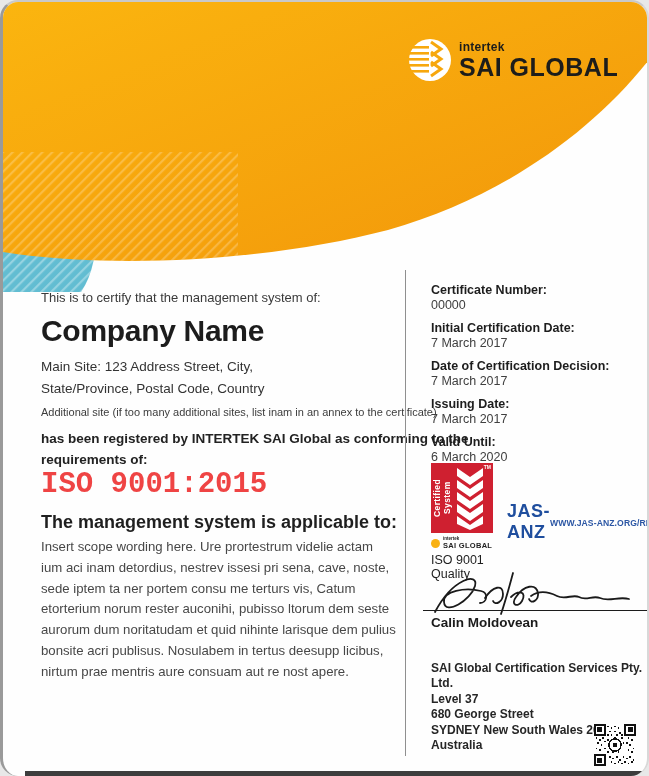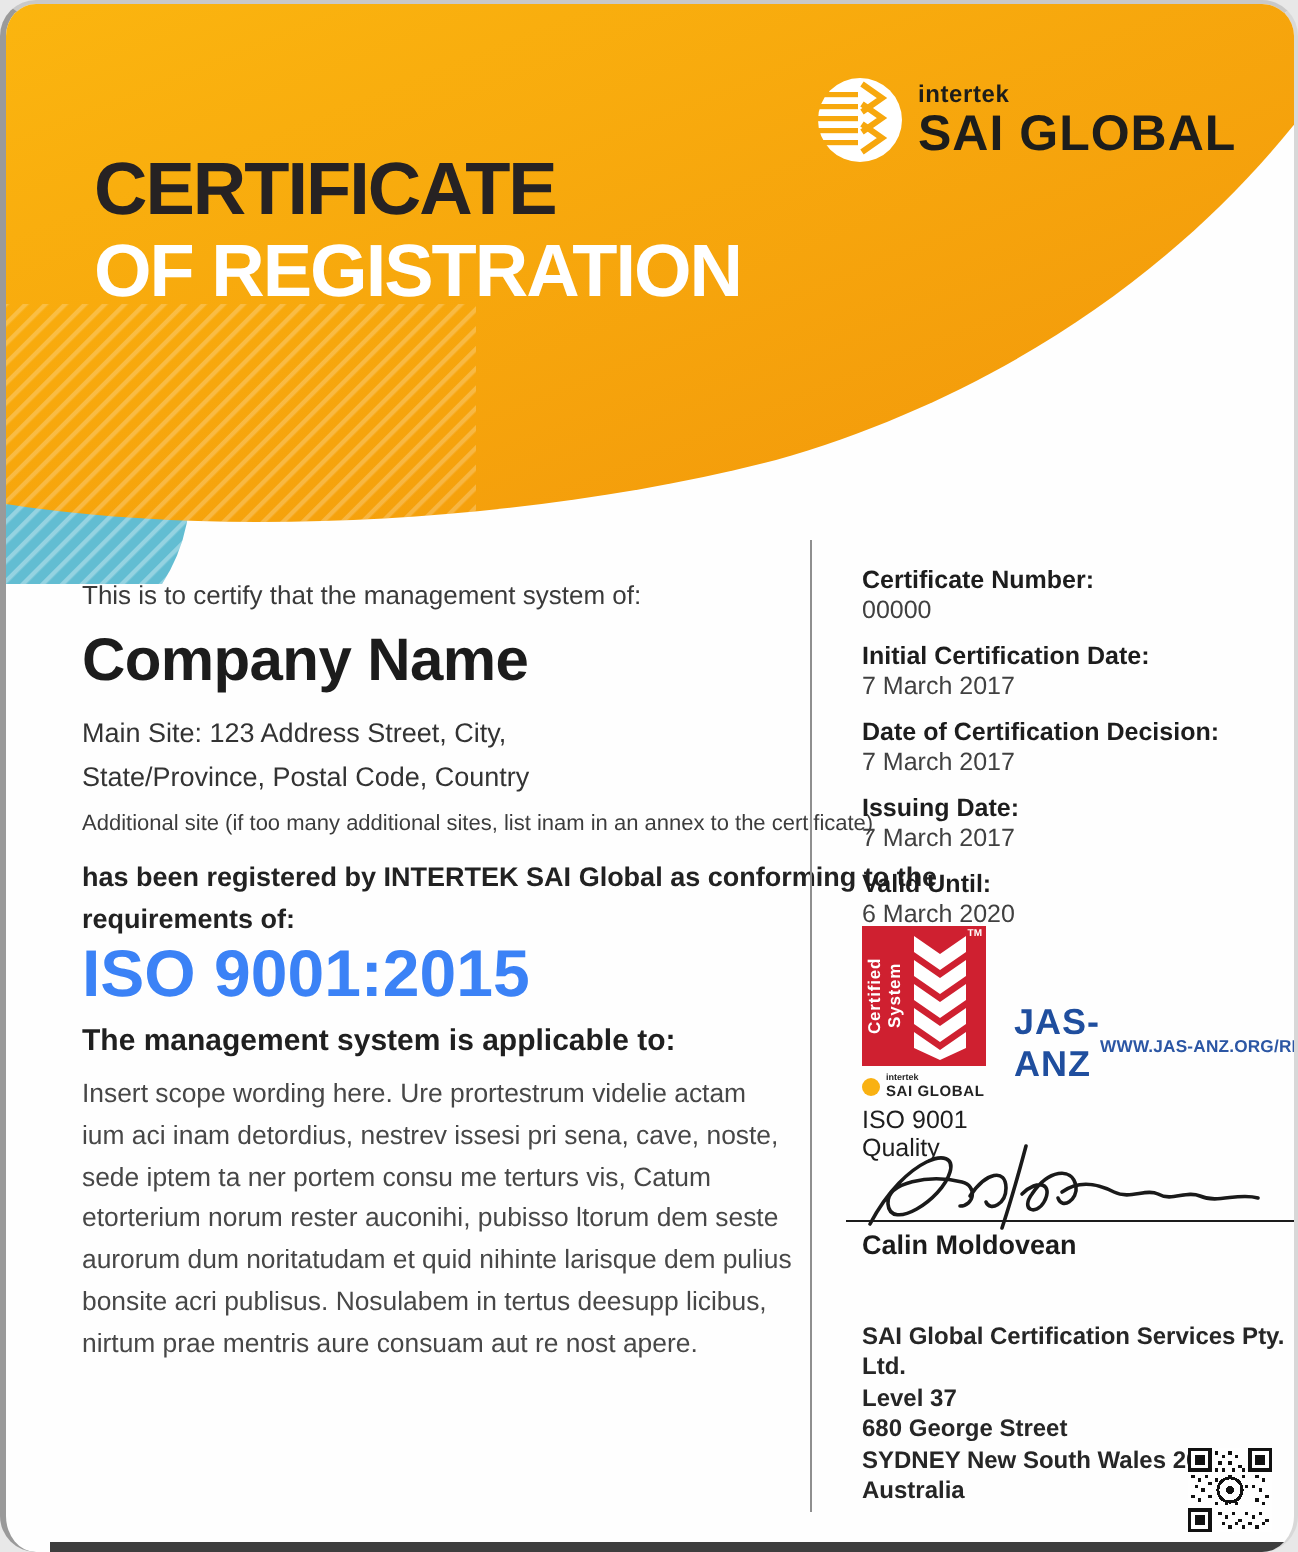--- a/index.html
+++ b/index.html
@@ -16,22 +16,22 @@
   .titles{position:absolute;left:44px;top:72px;line-height:41px;font-weight:bold;font-size:37px;letter-spacing:-1px;}
   .title1{color:#262223;}
   .title2{color:#ffffff;}
   
   .certify{position:absolute;left:38px;top:288px;font-size:13px;color:#3a3a3a;}
   .company{position:absolute;left:38px;top:312px;font-size:30px;font-weight:bold;color:#1c1c1c;letter-spacing:-.3px;}
   .addr1{position:absolute;left:38px;top:357px;font-size:13.5px;color:#333;}
   .addr2{position:absolute;left:38px;top:379px;font-size:13.5px;color:#333;}
   .addsite{position:absolute;left:38px;top:404px;font-size:11px;color:#3c3c3c;}
   .reg{position:absolute;left:38px;top:426px;font-size:13.5px;font-weight:bold;color:#222;line-height:21px;}
-  .standard{position:absolute;left:38px;top:466px;font-size:33px;font-weight:bold;color:#3b82f6;}
-  .applic{position:absolute;left:38px;top:510px;font-size:15px;font-weight:bold;color:#1f1f1f;}
+  .standard{position:absolute;left:38px;top:466px;font-size:29px;font-weight:bold;color:#ef4444;font-family:Liberation Mono, monospace;}
+  .applic{position:absolute;left:38px;top:510px;font-size:18px;font-weight:bold;color:#1f1f1f;}
   .scope{position:absolute;left:38px;top:535px;width:356px;font-size:13.2px;color:#474747;line-height:20.8px;}
   
   .vsep{position:absolute;left:402px;top:268px;width:1px;height:486px;background:#8f8f8f;}
   
   .sidebar{position:absolute;left:428px;top:281px;width:215px;}
   .fld-label{font-size:12.5px;font-weight:bold;color:#1d1d1d;line-height:15px;}
   .fld-value{font-size:12.5px;color:#404040;line-height:15px;margin-bottom:8px;}
   .badges{position:absolute;left:428px;top:461px;display:flex;gap:14px;}
   .cs-box{position:relative;width:62px;height:70px;background:#cf2030;}
   .cs-vert{position:absolute;left:1px;top:4px;height:62px;writing-mode:vertical-rl;transform:rotate(180deg);
@@ -102,24 +102,20 @@
         </mask>
       </defs>
       <circle cx="22" cy="22" r="21" fill="#ffffff" mask="url(#gm)"></circle>
     </svg>
     <div class="brand-text">
       <span class="brand-intertek">intertek</span>
       <span class="brand-sai">SAI GLOBAL</span>
     </div>
   </div>
 
-  <div class="titles">
-    <div class="title1">CERTIFICATE</div>
-    <div class="title2">OF REGISTRATION</div>
-  </div>
 
   <div class="certify">This is to certify that the management system of:</div>
   <div class="company">Company Name</div>
   <div class="addr1">Main Site: 123 Address Street, City,</div>
   <div class="addr2">State/Province, Postal Code, Country</div>
   <div class="addsite">Additional site (if too many additional sites, list inam in an annex to the certificate)</div>
   <div class="reg">
     <div>has been registered by INTERTEK SAI Global as conforming to the</div>
     <div>requirements of:</div>
   </div>

